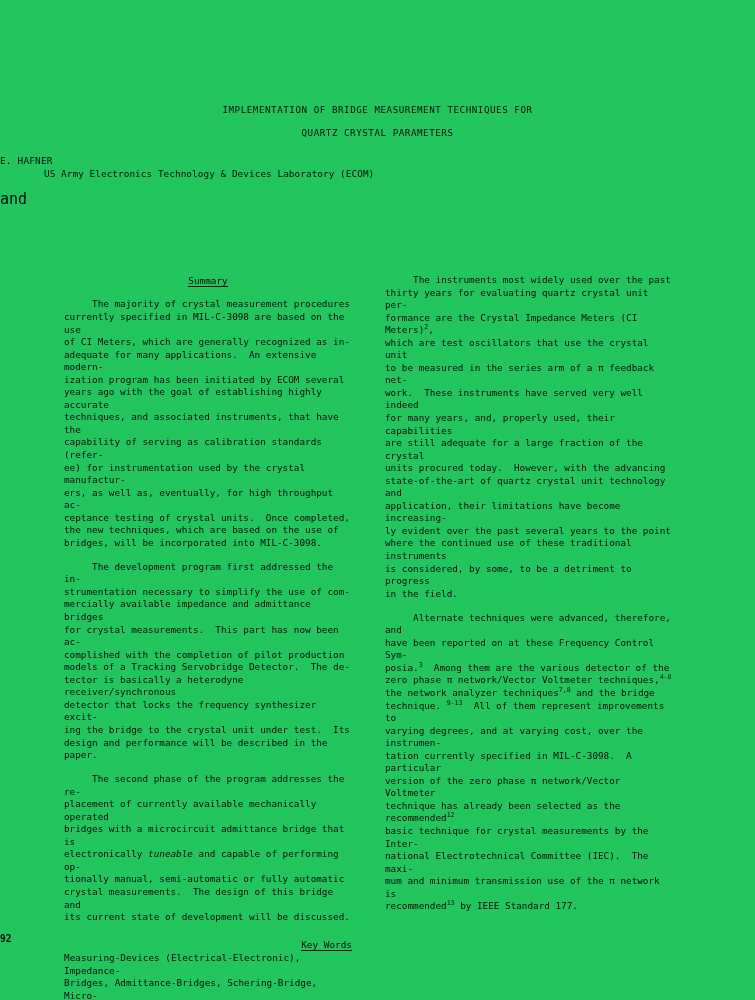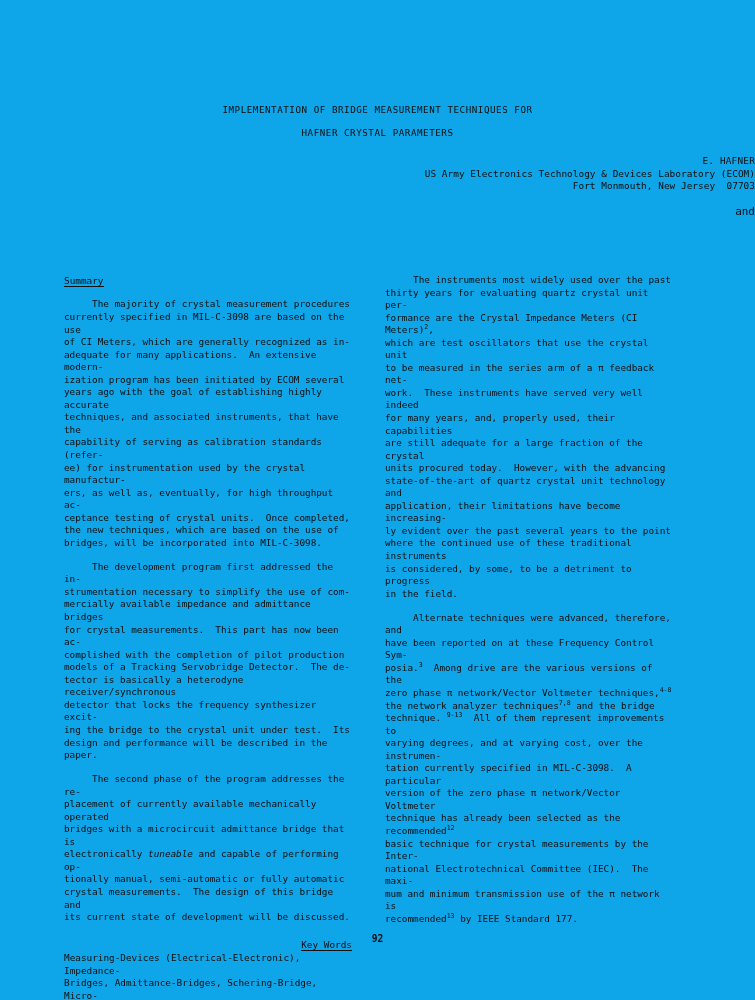--- a/index.html
+++ b/index.html
@@ -4,21 +4,21 @@
 <style>
   html, body {
     margin: 0;
     padding: 0;
     background: #ffffff;
   }
   .page {
     position: relative;
     width: 755px;
     height: 1000px;
-    background: #0ea5e9;
+    background: #22c55e;
     margin: 0 auto;
     overflow: hidden;
     font-family: "DejaVu Sans Mono", "Liberation Mono", monospace;
     color: #0d0d0d;
     -webkit-font-smoothing: none;
   }
 
   
   .title-block {
     position: absolute;
@@ -32,38 +32,37 @@
     letter-spacing: 0.55px;
     line-height: 23px;
     white-space: pre;
   }
 
   .authors-block {
     position: absolute;
     left: 0;
     right: 0;
     top: 155px;
-    text-align: right;
-    padding-left: 48px;
+    text-align: left;
   }
   .author-name {
     font-size: 9.4px;
     line-height: 12.6px;
     letter-spacing: 0.2px;
     white-space: pre;
   }
   .author-affil {
     font-size: 9.4px;
     line-height: 12.6px;
     letter-spacing: 0.05px;
     white-space: pre;
     margin-left: 44px;
   }
   .and-sep {
-    font-size: 11px;
+    font-size: 15px;
     line-height: 12.6px;
     margin-top: 13px;
     margin-bottom: 25px;
     white-space: pre;
   }
 
   
   .columns {
     position: absolute;
     top: 274px;
@@ -73,20 +72,21 @@
   }
   .col {
     position: absolute;
     top: 0;
     width: 288px;
   }
   .col-left  { left: 0px; }
   .col-right { left: 321px; }
 
   .sec-head {
+    text-align: center;
     font-size: 9.4px;
     line-height: 13.4px;
     margin: 0 0 11px 0;
   }
   .sec-head span {
     border-bottom: 1px solid #111;
     padding-bottom: 0px;
   }
   .sec-head.kw-head {
     text-align: right;
@@ -116,39 +116,37 @@
     line-height: 0;
     vertical-align: super;
   }
 
   
   .page-number {
     position: absolute;
     left: 0;
     right: 0;
     top: 933px;
-    text-align: center;
     font-size: 9.6px;
     font-weight: bold;
   }
 </style>
 </head>
 <body>
 
 <div class="page">
 
   <div class="title-block">
     <div class="title-line">IMPLEMENTATION OF BRIDGE MEASUREMENT TECHNIQUES FOR</div>
-    <div class="title-line">HAFNER CRYSTAL PARAMETERS</div>
+    <div class="title-line">QUARTZ CRYSTAL PARAMETERS</div>
   </div>
 
   <div class="authors-block">
     <div class="author-name">E. HAFNER</div>
     <div class="author-affil">US Army Electronics Technology &amp; Devices Laboratory (ECOM)</div>
-    <div class="author-affil">Fort Monmouth, New Jersey  07703</div>
     <div class="and-sep">and</div>
   </div>
 
   <div class="columns">
 
     <div class="col col-left">
 
       <div class="sec-head">
         <span>Summary</span>
       </div>
@@ -211,21 +209,21 @@
 units procured today.  However, with the advancing
 state-of-the-art of quartz crystal unit technology and
 application, their limitations have become increasing-
 ly evident over the past several years to the point
 where the continued use of these traditional instruments
 is considered, by some, to be a detriment to progress
 in the field.</span></p>
 
       <p class="para"><span>     Alternate techniques were advanced, therefore, and
 have been reported on at these Frequency Control Sym-
-posia.</span><sup>3</sup><span>  Among drive are the various versions of the
+posia.</span><sup>3</sup><span>  Among them are the various detector of the
 zero phase π network/Vector Voltmeter techniques,</span><sup>4-8</sup><span>
 the network analyzer techniques</span><sup>7,8</sup><span> and the bridge
 technique. </span><sup>9-13</sup><span>  All of them represent improvements to
 varying degrees, and at varying cost, over the instrumen-
 tation currently specified in MIL-C-3098.  A particular
 version of the zero phase π network/Vector Voltmeter
 technique has already been selected as the recommended</span><sup>12</sup><span>
 basic technique for crystal measurements by the Inter-
 national Electrotechnical Committee (IEC).  The maxi-
 mum and minimum transmission use of the π network is

